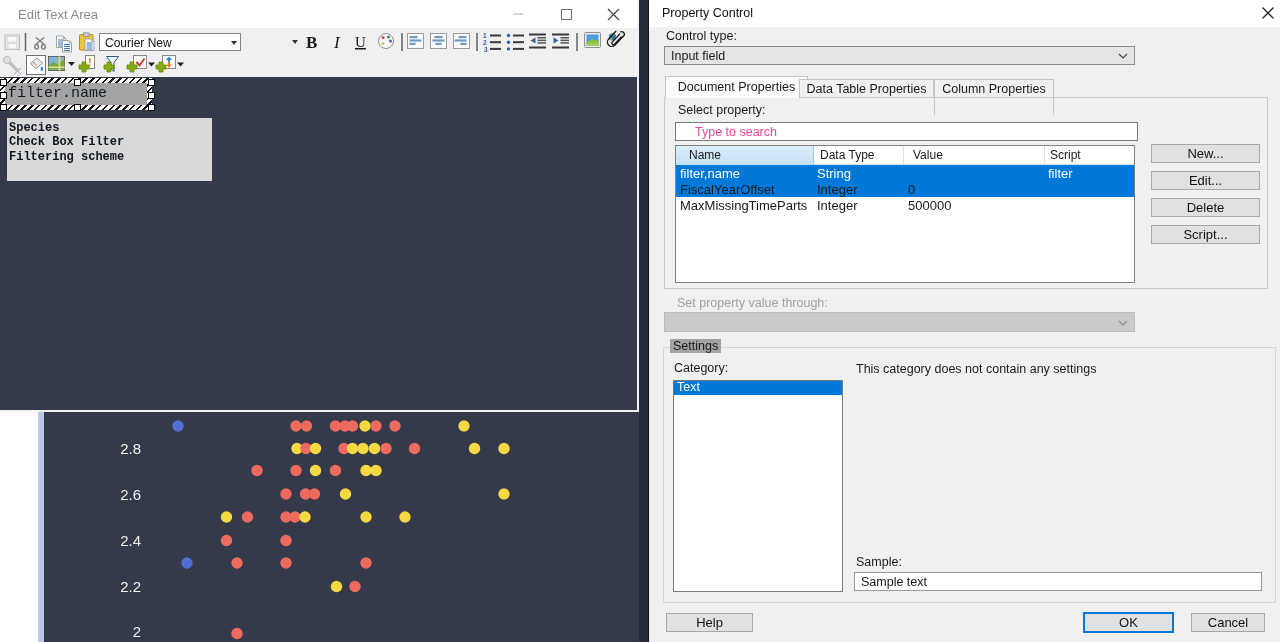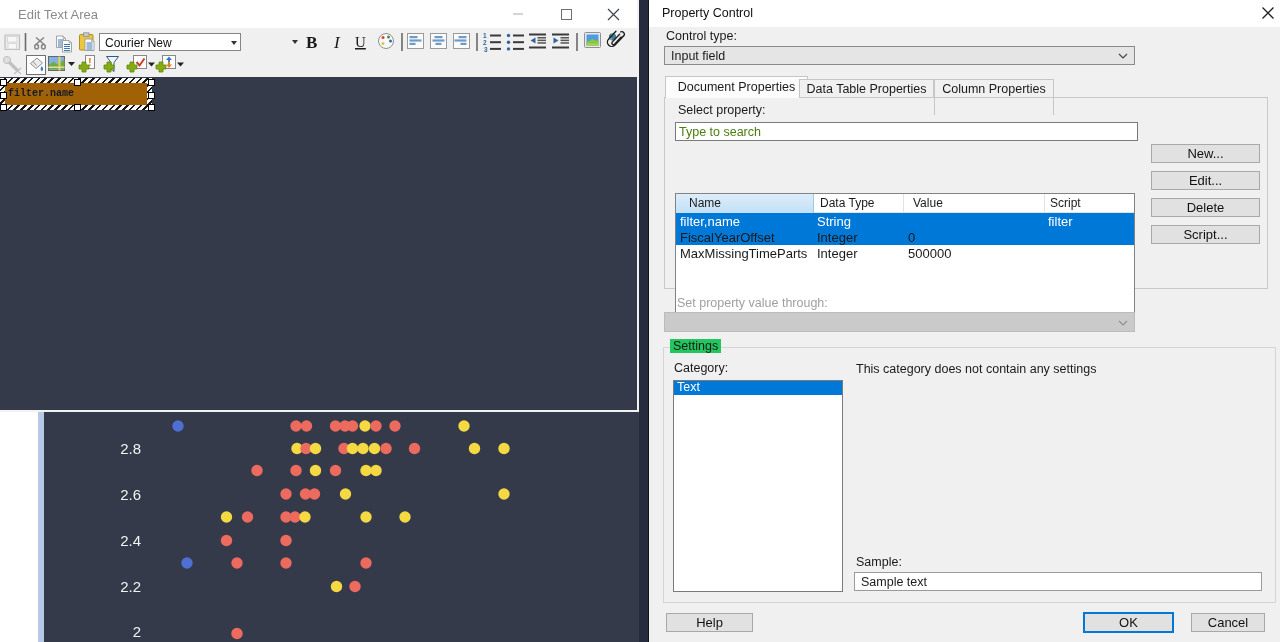--- a/index.html
+++ b/index.html
@@ -12,40 +12,40 @@
   .ylab { color:#f2f2f2; font-size:15px; width:40px; text-align:right; left:101px; }
   
   #editDlg { left:0; top:0; width:639px; height:412px; background:#f0f0f0;
              border-right:2px solid #f2f2f2; border-bottom:2px solid #f2f2f2; }
   #edTitle { left:0; top:0; width:100%; height:28px; background:#ffffff; }
   #edTitle .t { position:absolute; left:18px; top:7px; font-size:13px; color:#8b8b8b; }
   #edContent { left:0; top:77px; width:637px; height:333px; background:#343a4a; }
   
   #hatch { left:0; top:78px; width:152px; height:32px;
            background:repeating-linear-gradient(135deg,#f8f8f8 0 3px,#141414 3px 4.8px); }
-  #hatchIn { left:5px; top:83px; width:142px; height:22px; background:#a16207;
-             font-family:"Liberation Mono",monospace; font-size:10px; color:#131a26;
-             line-height:22px; padding-left:3px; font-weight:bold; }
+  #hatchIn { left:5px; top:83px; width:142px; height:22px; background:#a3a3a3;
+             font-family:"Liberation Mono",monospace; font-size:15px; color:#131a26;
+             line-height:22px; padding-left:3px; font-weight:normal; }
   .hd { position:absolute; width:7px; height:7px; background:#ffffff; border:1px solid #000; box-sizing:border-box; }
   #speciesBox { left:7px; top:118px; width:205px; height:63px; background:#d9d9d9;
                 font-family:"Liberation Mono",monospace; font-size:12px; font-weight:bold;
                 color:#10161f; line-height:14.3px; padding:3px 0 0 2px; }
   
   .combo { position:absolute; background:#fff; border:1px solid #868686; }
   .combo .ar { position:absolute; right:0; top:0; width:12px; height:100%; background:#ffffff; }
   .combo .ar:after { content:""; position:absolute; left:3px; top:7px; border:3px solid transparent; border-top:4px solid #333; }
   
   #propDlg { left:648px; top:0; width:632px; height:642px; background:#f0f0f0;
              border-left:1px solid #10141f; font-size:12.5px; color:#1a1a1a; }
   #pcTitle { left:0; top:0; width:100%; height:27px; background:#ffffff; }
   #pcTitle .t { position:absolute; left:13px; top:6px; font-size:12.5px; color:#111; }
   .btn { position:absolute; background:#e1e1e1; border:1px solid #a8a8a8; text-align:center;
          font-size:13px; color:#111; }
   .gb { position:absolute; border:1px solid #d5d5d5; }
-  .gb-label { position:absolute; background:#22c55e; padding:0 3px; }
+  .gb-label { position:absolute; background:#a3a3a3; padding:0 3px; }
 </style>
 </head>
 <body>
 
 <div class="abs" id="wstrip"></div>
 <div class="abs" id="bstrip"></div>
 <div class="abs ylab" style="top:440px;">2.8</div>
 <div class="abs ylab" style="top:486px;">2.6</div>
 <div class="abs ylab" style="top:532px;">2.4</div>
 <div class="abs ylab" style="top:578px;">2.2</div>
@@ -255,20 +255,21 @@
   <div class="abs" id="hatchIn">filter.name</div>
 
   <div class="hd" style="left:0px;top:79px;"></div>
   <div class="hd" style="left:74px;top:79px;"></div>
   <div class="hd" style="left:148px;top:79px;"></div>
   <div class="hd" style="left:0px;top:92px;"></div>
   <div class="hd" style="left:148px;top:92px;"></div>
   <div class="hd" style="left:0px;top:104px;"></div>
   <div class="hd" style="left:74px;top:104px;"></div>
   <div class="hd" style="left:148px;top:104px;"></div>
+  <div class="abs" id="speciesBox">Species<br>Check Box Filter<br>Filtering scheme</div>
 </div>
 
 <div class="abs" id="propDlg">
   <div class="abs" id="pcTitle">
     <span class="t">Property Control</span>
     <svg class="abs" style="left:612px;top:6px;" width="14" height="14">
       <path d="M1.5 1.5 L12.5 12.5 M12.5 1.5 L1.5 12.5" stroke="#222" stroke-width="1.3"></path>
     </svg>
   </div>
   <div class="abs" style="left:17px;top:29px;">Control type:</div>
@@ -283,24 +284,24 @@
   <div class="abs" style="left:16px;top:76px;width:143px;height:22px;background:#fcfcfc;border:1px solid #c6c6c6;border-bottom:none;text-align:center;line-height:21px;">Document Properties</div>
   <div class="abs" style="left:150px;top:79px;width:135px;height:19px;background:#f0f0f0;border:1px solid #c6c6c6;border-bottom:none;text-align:center;line-height:18px;">Data Table Properties</div>
   <div class="abs" style="left:285px;top:79px;width:120px;height:36px;background:#f0f0f0;border:1px solid #c6c6c6;border-bottom:none;text-align:center;line-height:18px;">Column Properties</div>
 
   <div class="abs" style="left:15px;top:97px;width:604px;height:192px;border:1px solid #c9c9c9;border-top:none;"></div>
   <div class="abs" style="left:17px;top:97px;width:132px;height:1px;background:#fcfcfc;"></div>
   <div class="abs" style="left:15px;top:97px;width:604px;height:1px;background:#c9c9c9;clip-path:inset(0 0 0 136px);"></div>
   <div class="abs" style="left:29px;top:103px;">Select property:</div>
 
   <div class="abs" style="left:26px;top:122px;width:463px;height:19px;background:#fff;border:1px solid #7a7a7a;">
-    <span style="position:absolute;left:3px;top:2px;color:#4d7c0f;">Type to search</span>
-  </div>
-
-  <div class="abs" style="left:26px;top:145px;width:460px;height:138px;background:#fff;border:1px solid #828282;font-size:13px;margin-top:48px;">
+    <span style="position:absolute;left:19px;top:2px;color:#ec4899;">Type to search</span>
+  </div>
+
+  <div class="abs" style="left:26px;top:145px;width:460px;height:138px;background:#fff;border:1px solid #828282;font-size:13px;">
     <div style="position:absolute;left:0;top:0;width:138px;height:19px;background:linear-gradient(#dcedfb,#c3e0f6);border-right:1px solid #9ec8e8;"></div>
     <div style="position:absolute;left:138px;top:0;width:90px;height:19px;border-right:1px solid #e2e2e2;border-bottom:1px solid #e2e2e2;"></div>
     <div style="position:absolute;left:228px;top:0;width:141px;height:19px;border-right:1px solid #e2e2e2;border-bottom:1px solid #e2e2e2;"></div>
     <div style="position:absolute;left:369px;top:0;width:89px;height:19px;border-bottom:1px solid #e2e2e2;"></div>
     <span style="position:absolute;left:13px;top:2px;font-size:12px;">Name</span>
     <span style="position:absolute;left:144px;top:2px;font-size:12px;">Data Type</span>
     <span style="position:absolute;left:237px;top:2px;font-size:12px;">Value</span>
     <span style="position:absolute;left:374px;top:2px;font-size:12px;">Script</span>
     <div style="position:absolute;left:0;top:19px;width:458px;height:32px;background:#0078d7;color:#fff;padding-left:44px;">
       <span style="position:absolute;left:4px;top:1px;">filter,name</span>

